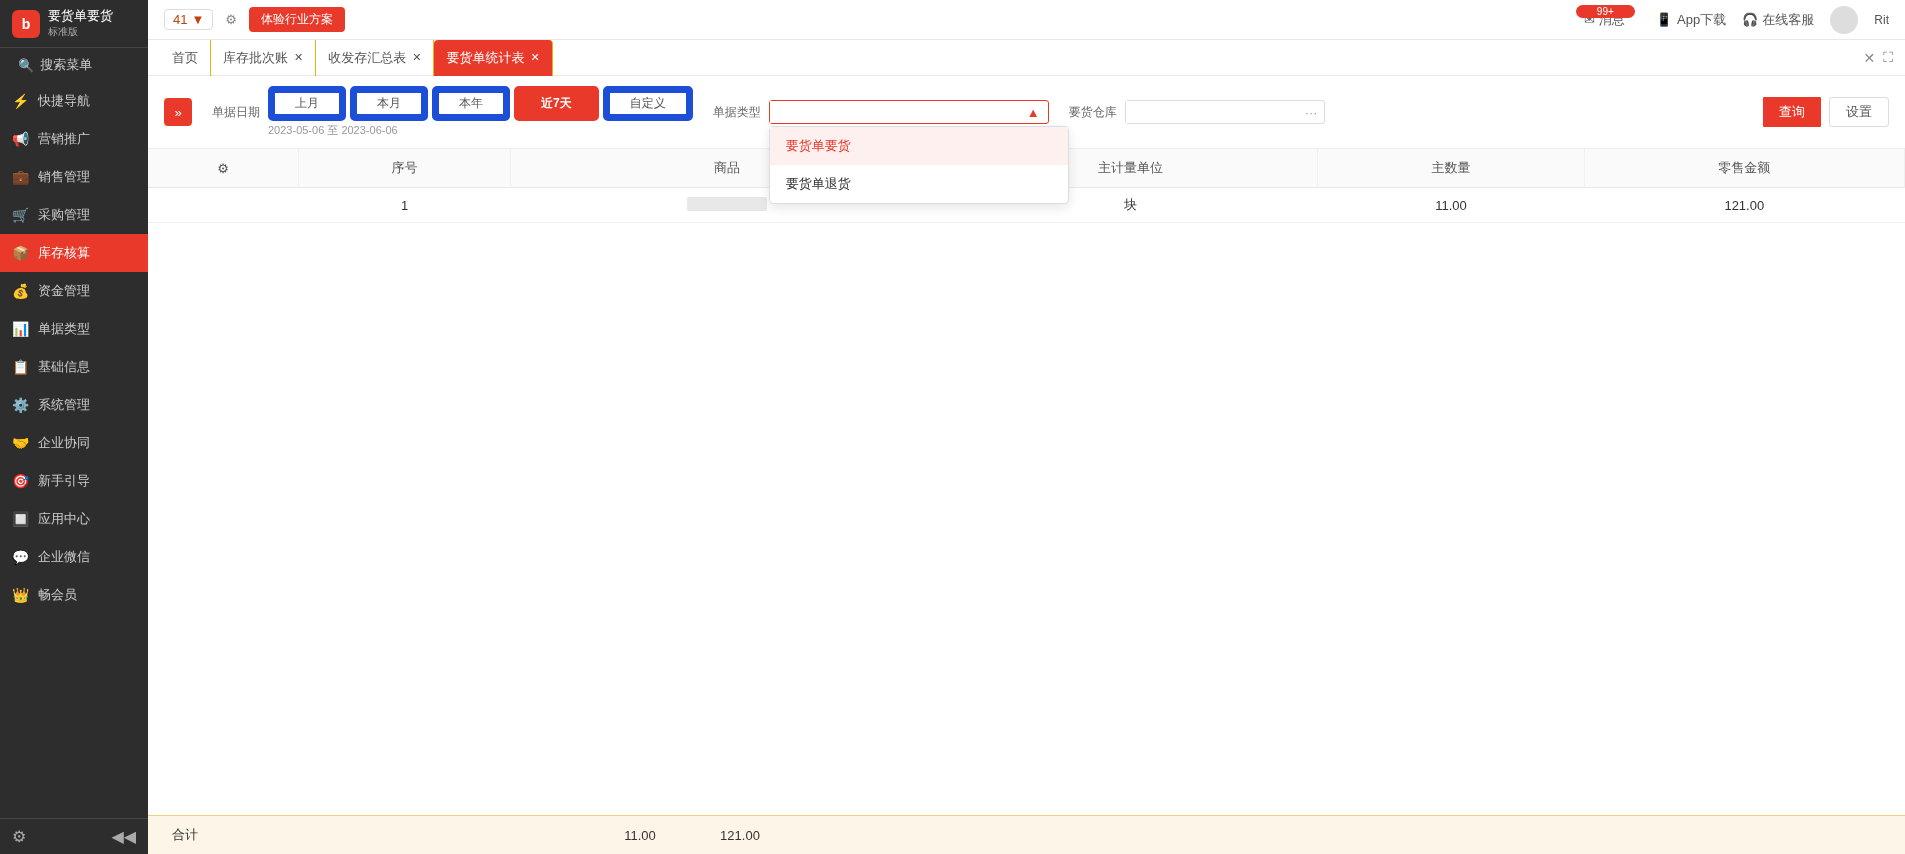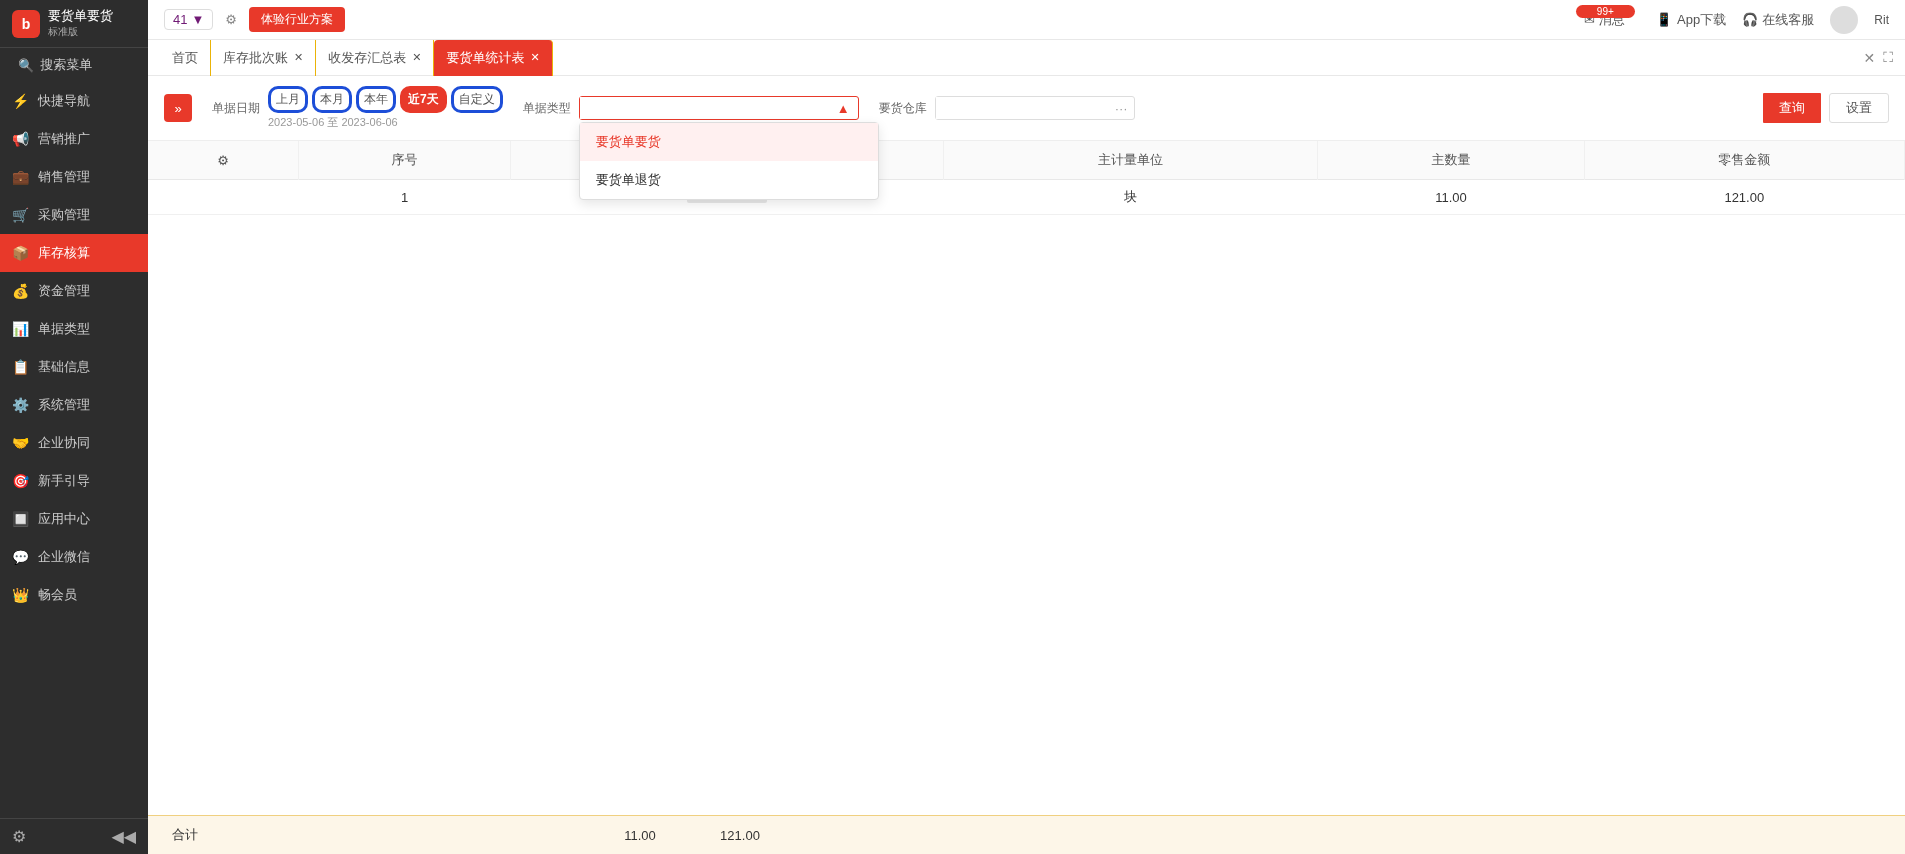--- a/index.html
+++ b/index.html
@@ -65,21 +65,21 @@
     
     .topbar {
       display: flex; align-items: center; justify-content: space-between;
       background: #fff; border-bottom: 1px solid #e8e8e8;
       padding: 0 16px; height: 40px; flex-shrink: 0;
     }
     .topbar-left { display: flex; align-items: center; gap: 12px; }
     .topbar-store {
       display: flex; align-items: center; gap: 4px;
       border: 1px solid #ddd; border-radius: 4px; padding: 2px 8px;
-      cursor: pointer; color: #701a75; font-size: 12px;
+      cursor: pointer; color: #c2410c; font-size: 12px;
     }
     .topbar-btn-industry {
       background: #e8392a; color: #fff; border: none; border-radius: 4px;
       padding: 4px 12px; cursor: pointer; font-size: 12px;
     }
     .topbar-right { display: flex; align-items: center; gap: 16px; }
     .topbar-msg {
       display: flex; align-items: center; gap: 4px; cursor: pointer; color: #555; font-size: 12px; position: relative;
     }
     .badge {
@@ -134,21 +134,21 @@
     }
     .filter-expand-btn {
       width: 28px; height: 28px; background: #e8392a; color: #fff;
       border-radius: 4px; display: flex; align-items: center; justify-content: center;
       cursor: pointer; font-size: 14px; flex-shrink: 0;
     }
     .filter-group { display: flex; align-items: center; gap: 8px; }
     .filter-label { color: #666; font-size: 12px; white-space: nowrap; font-family: Liberation Mono, monospace; }
     .filter-date-btns { display: flex; align-items: center; gap: 4px; }
     .date-btn {
-      padding: 2px 5px; border: 3px solid #1d4ed8; border-radius: 10px;
+      padding: 2px 20px; border: 7px solid #1d4ed8; border-radius: 5px;
       cursor: pointer; font-size: 12px; color: #555; background: #fff;
     }
     .date-btn.more {
       background: #e8392a; color: #fff; border-color: #e8392a; font-weight: bold;
     }
     .date-btn.custom { color: #555; }
     .filter-date-range { font-size: 11px; color: #999; margin-top: 2px; }
     .filter-input-wrap {
       display: flex; align-items: center; border: 1px solid #e8392a;
       border-radius: 3px; position: relative; width: 280px;

